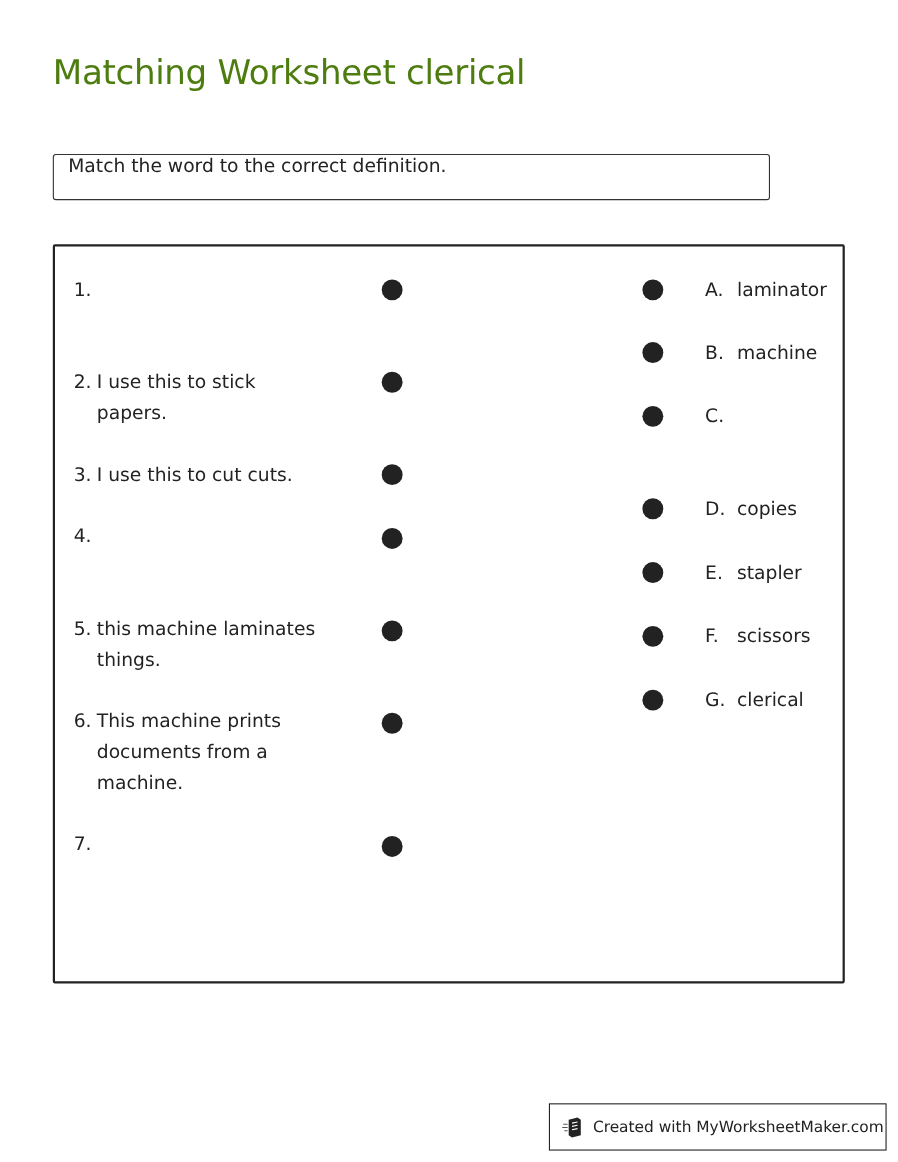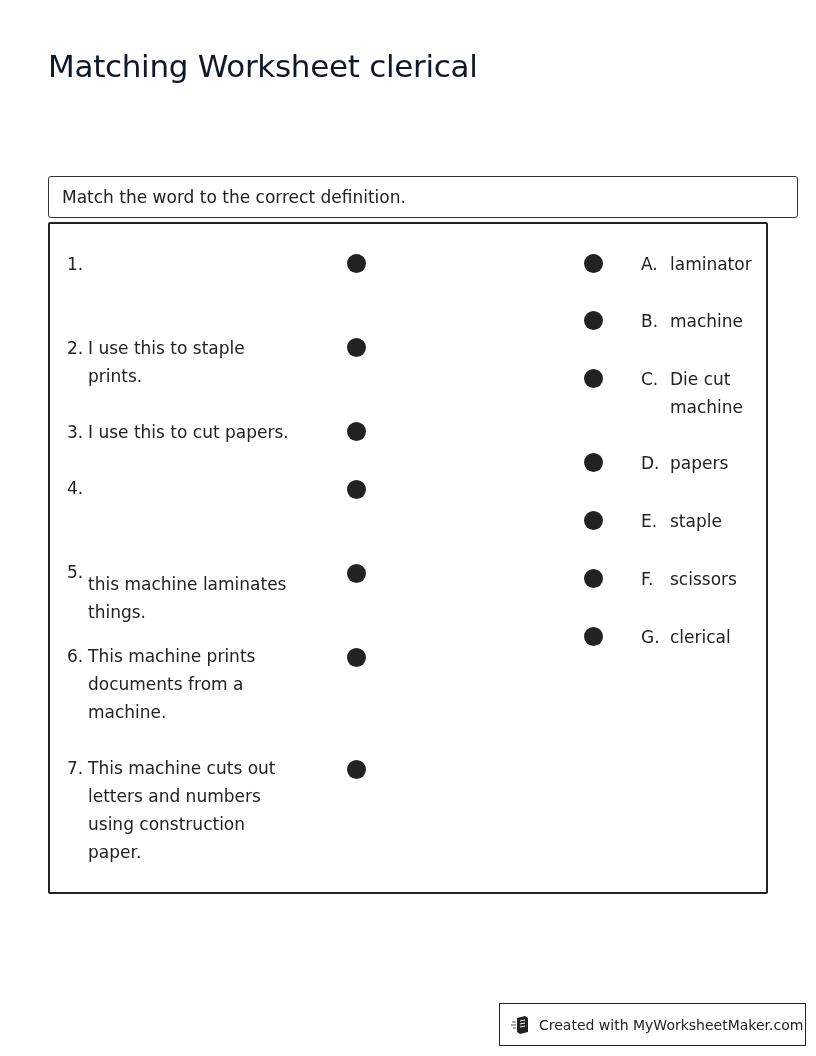--- a/index.html
+++ b/index.html
@@ -1,22 +1,22 @@
 <!DOCTYPE html>
 <html><head>
 <meta charset="utf-8">
 <style>
   html, body { margin: 0; padding: 0; background: #ffffff; }
   body { width: 816px; height: 1056px; position: relative; overflow: hidden;
          font-family: "DejaVu Sans", "Liberation Sans", sans-serif; color: #222222; }
   .title { position: absolute; left: 48px; top: 48px; font-size: 31px; font-weight: normal;
-           letter-spacing: -0.3px; color: #0f172a; margin: 0; white-space: nowrap; }
-  .instructions { position: absolute; left: 48px; top: 140px; width: 750px; height: 42px;
+           letter-spacing: -0.3px; color: #4d7c0f; margin: 0; white-space: nowrap; }
+  .instructions { position: absolute; left: 48px; top: 140px; width: 652px; height: 42px;
                   border: 1px solid #333; border-radius: 3px; box-sizing: border-box;
-                  padding: 0 13px; display: flex; align-items: center; font-size: 17px; margin-top: 36px; }
+                  padding: 0 13px; display: flex; align-items: flex-start; font-size: 17px; }
   .match-box { position: absolute; left: 48px; top: 222px; width: 720px; height: 672px;
                border: 2px solid #222; border-radius: 2px; box-sizing: border-box; }
   .q { position: absolute; left: 17px; width: 240px; font-size: 17px; line-height: 28px; }
   .q .num { position: absolute; left: 0; top: 0; }
   .q .txt { display: block; margin-left: 21px; }
   .dot { position: absolute; width: 19px; height: 19px; border-radius: 50%; background: #222; }
   .a { position: absolute; left: 591px; font-size: 17px; line-height: 28px; width: 125px; }
   .a .letter { position: absolute; left: 0; top: 0; }
   .a .txt { display: block; margin-left: 29px; }
   .footer { position: absolute; left: 499px; top: 1003px; width: 307px; height: 43px;
@@ -35,81 +35,79 @@
 
 <div class="match-box">
 
   <div class="q" style="top:26px;">
     <span class="num">1.</span>
   </div>
   <div class="dot" style="left:297px; top:30px;"></div>
 
   <div class="q" style="top:110px;">
     <span class="num">2.</span>
-    <span class="txt" style="width:175px;">I use this to staple prints.</span>
+    <span class="txt" style="width:175px;">I use this to stick papers.</span>
   </div>
   <div class="dot" style="left:297px; top:114px;"></div>
 
   <div class="q" style="top:194px;">
     <span class="num">3.</span>
-    <span class="txt" style="width:220px;">I use this to cut papers.</span>
+    <span class="txt" style="width:220px;">I use this to cut cuts.</span>
   </div>
   <div class="dot" style="left:297px; top:198px;"></div>
 
   <div class="q" style="top:250px;">
     <span class="num">4.</span>
   </div>
   <div class="dot" style="left:297px; top:256px;"></div>
 
   <div class="q" style="top:334px;">
     <span class="num">5.</span>
-    <span class="txt" style="width:220px;margin-top:12px;">this machine laminates things.</span>
+    <span class="txt" style="width:220px;">this machine laminates things.</span>
   </div>
   <div class="dot" style="left:297px; top:340px;"></div>
 
   <div class="q" style="top:418px;">
     <span class="num">6.</span>
     <span class="txt" style="width:185px;">This machine prints documents from a machine.</span>
   </div>
   <div class="dot" style="left:297px; top:424px;"></div>
 
   <div class="q" style="top:530px;">
     <span class="num">7.</span>
-    <span class="txt" style="width:200px;">This machine cuts out letters and numbers using construction paper.</span>
   </div>
   <div class="dot" style="left:297px; top:536px;"></div>
 
   <div class="dot" style="left:534px; top:30px;"></div>
   <div class="a" style="top:26px;">
     <span class="letter">A.</span>
     <span class="txt">laminator</span>
   </div>
 
   <div class="dot" style="left:534px; top:87px;"></div>
   <div class="a" style="top:83px;">
     <span class="letter">B.</span>
     <span class="txt">machine</span>
   </div>
 
   <div class="dot" style="left:534px; top:145px;"></div>
   <div class="a" style="top:141px;">
     <span class="letter">C.</span>
-    <span class="txt" style="width:90px;">Die cut machine</span>
   </div>
 
   <div class="dot" style="left:534px; top:229px;"></div>
   <div class="a" style="top:225px;">
     <span class="letter">D.</span>
-    <span class="txt">papers</span>
+    <span class="txt">copies</span>
   </div>
 
   <div class="dot" style="left:534px; top:287px;"></div>
   <div class="a" style="top:283px;">
     <span class="letter">E.</span>
-    <span class="txt">staple</span>
+    <span class="txt">stapler</span>
   </div>
 
   <div class="dot" style="left:534px; top:345px;"></div>
   <div class="a" style="top:341px;">
     <span class="letter">F.</span>
     <span class="txt">scissors</span>
   </div>
 
   <div class="dot" style="left:534px; top:403px;"></div>
   <div class="a" style="top:399px;">

